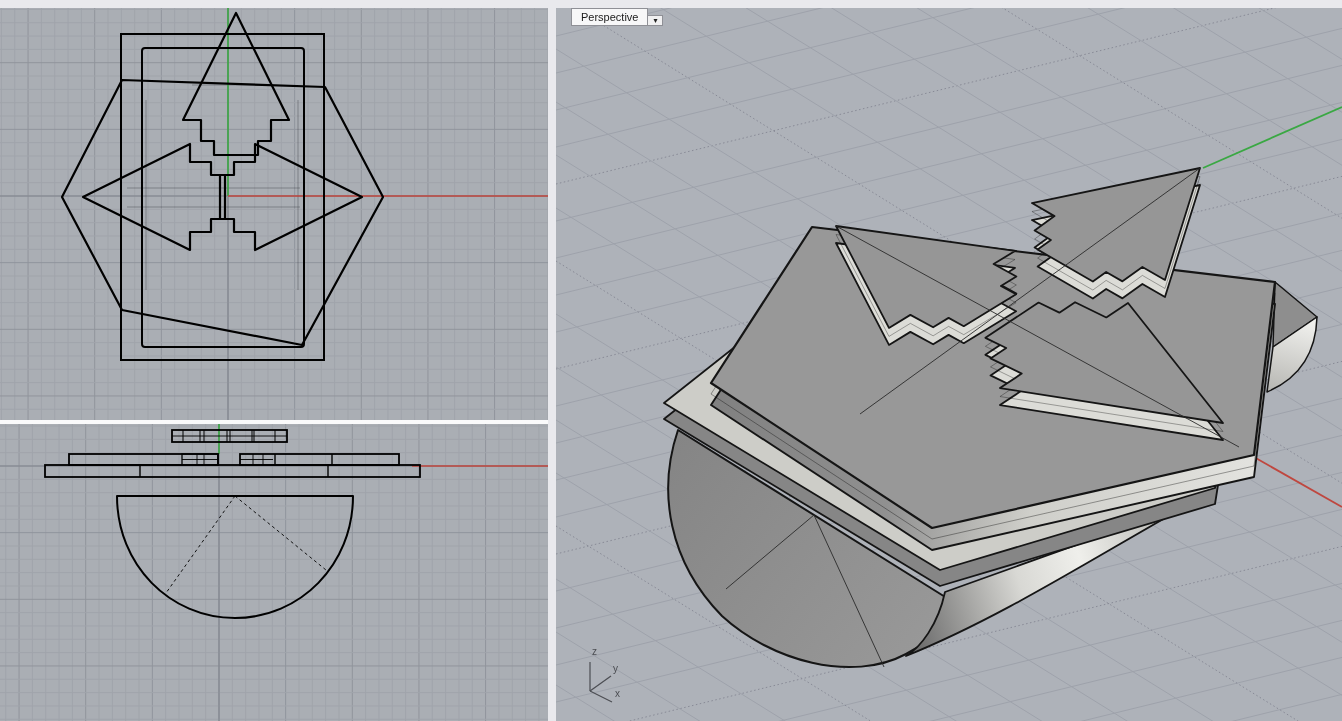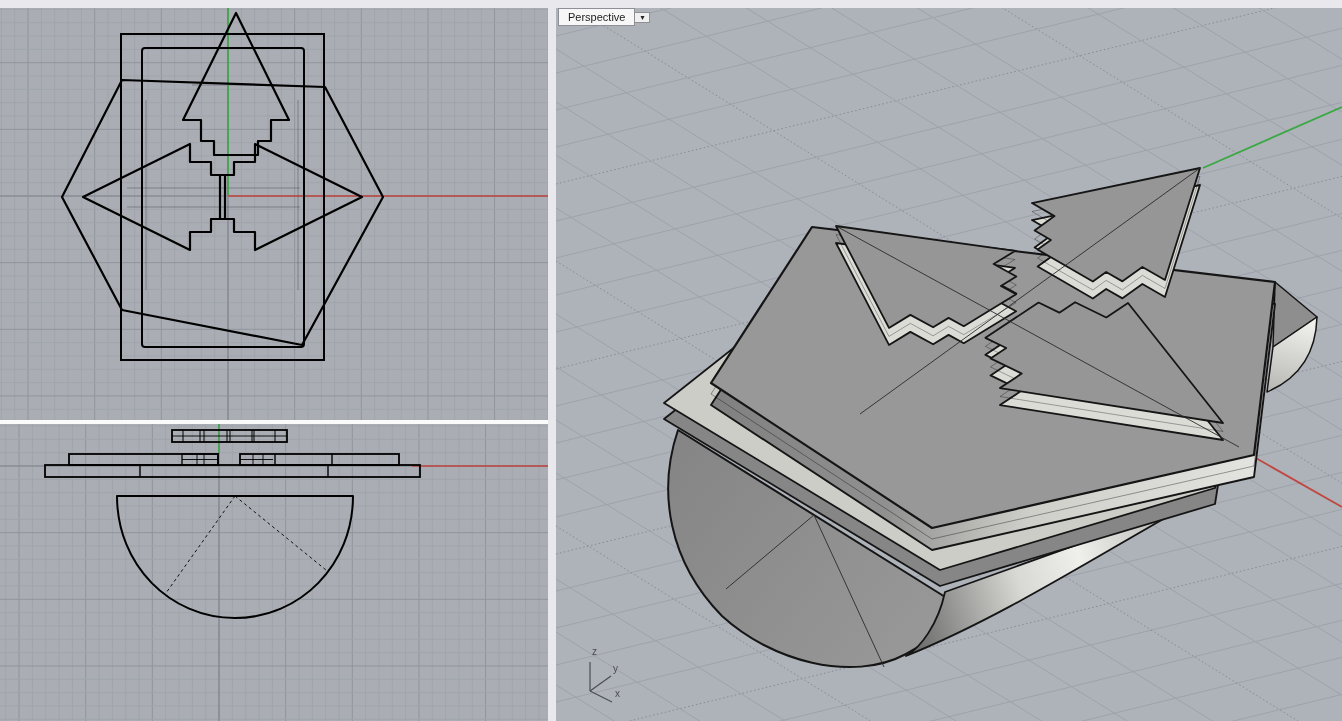--- a/index.html
+++ b/index.html
@@ -5,21 +5,21 @@
   html,body{margin:0;padding:0;}
   .window{position:relative;width:1342px;height:721px;overflow:hidden;
           font-family:"Liberation Sans",sans-serif;background:var(--chrome,#e9e9ed);}
   .viewport{position:absolute;overflow:hidden;}
   .viewport svg{display:block;}
   .vp-top{left:0;top:8px;width:548px;height:412px;}
   .vp-front{left:0;top:424px;width:548px;height:297px;}
   .vp-persp{left:556px;top:8px;width:786px;height:713px;}
   .divider-h{position:absolute;left:0;top:420px;width:548px;height:4px;background:var(--divider,#fafafb);}
   .divider-v{position:absolute;left:548px;top:8px;width:8px;height:713px;background:var(--chrome,#e9e9ed);}
-  .vp-tab{position:absolute;left:2px;top:0;display:flex;align-items:center;height:18px;z-index:5;}
+  .vp-tab{position:absolute;left:15px;top:0;display:flex;align-items:flex-end;height:18px;z-index:5;}
   .vp-tab-label{font-family:"Liberation Sans",sans-serif;font-size:11px;color:#1c1c1c;
       background:#f7f7f8;border:1px solid #8f9096;padding:0 9px;line-height:16px;cursor:default;}
   .vp-tab-dd{width:15px;background:#f0f0f1;border:1px solid #8f9096;border-left:none;
       display:flex;align-items:center;justify-content:center;font-size:8px;color:#222;padding:0;}
   .gizmo{position:absolute;left:24px;top:632px;width:70px;height:70px;z-index:4;pointer-events:none;}
   .gizmo span{position:absolute;font-size:10px;color:#4b4d52;font-family:"Liberation Sans",sans-serif;}
   .gz-z{left:12px;top:6px;}
   .gz-y{left:33px;top:23px;}
   .gz-x{left:35px;top:48px;}
 </style>

